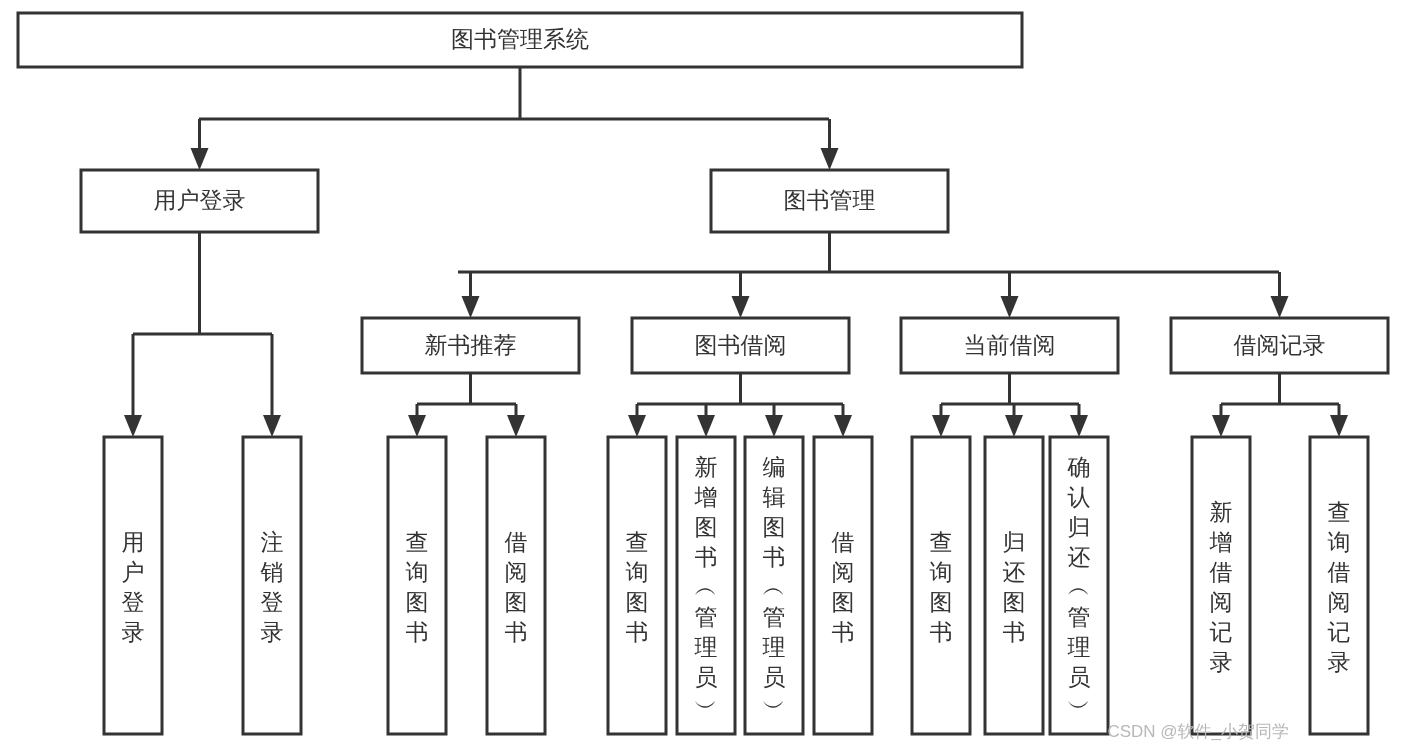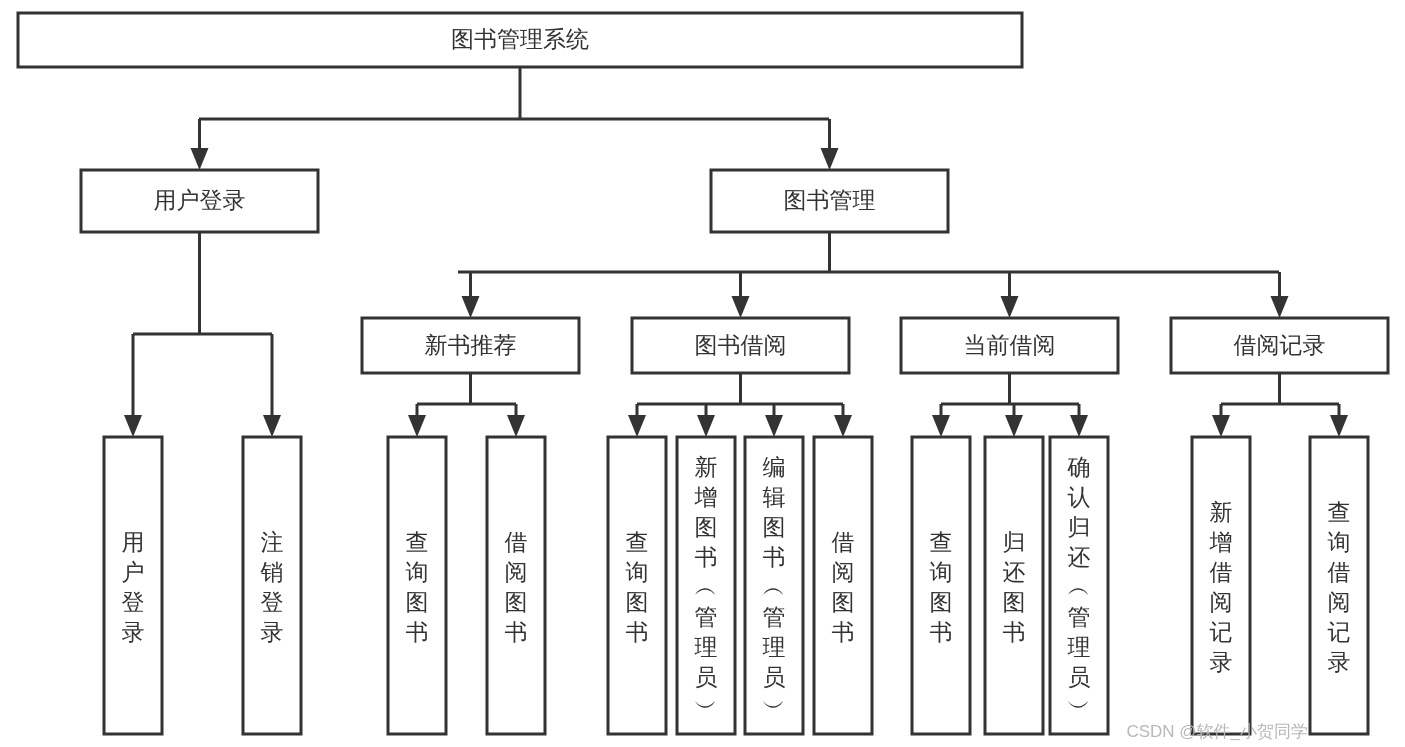--- a/index.html
+++ b/index.html
@@ -49,21 +49,21 @@
     dominant-baseline: middle;
   }
   .node-label-v {
     font-family: "Liberation Sans", "DejaVu Sans", sans-serif;
     font-size: 23px;
     fill: #333333;
     text-anchor: middle;
   }
   .watermark-text {
     position: absolute;
-    right: 5px;
+    right: 24px;
     bottom: 4px;
     font-family: "Liberation Sans", "DejaVu Sans", sans-serif;
     font-size: 17px;
     color: #b8b8b8;
     white-space: nowrap;
     user-select: none;
   }
 </style>
 </head>
 <body>

